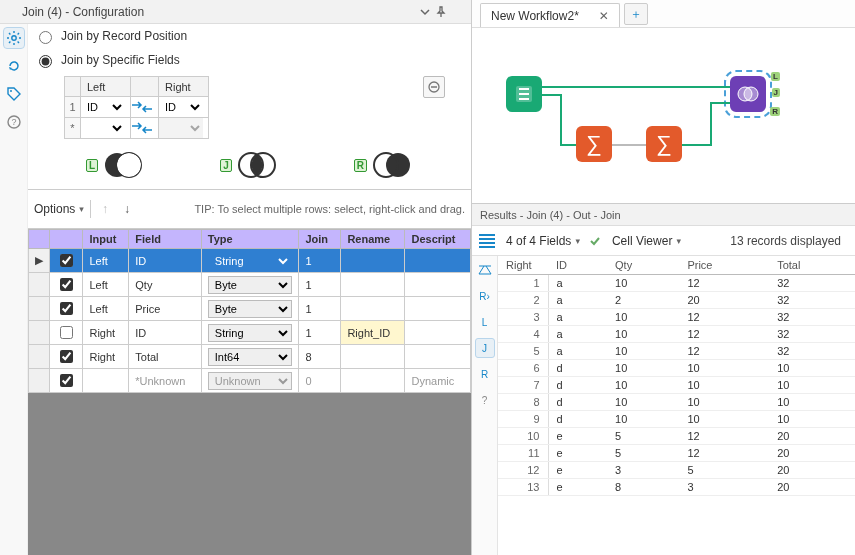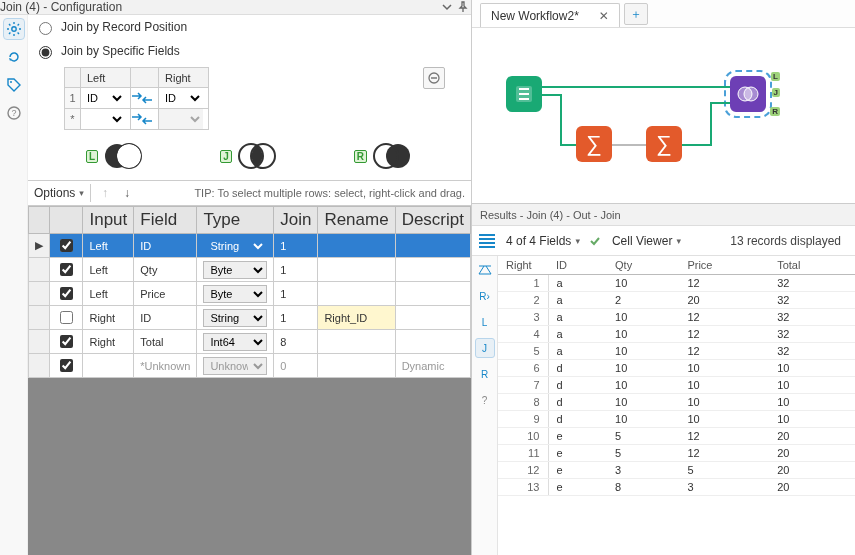--- a/index.html
+++ b/index.html
@@ -15,26 +15,26 @@
     display: flex;
   }
   
   .config-panel {
     width: 472px;
     border-right: 1px solid #ccc;
     display: flex;
     flex-direction: column;
   }
   .config-header {
-    height: 15px;
+    height: 24px;
     background: #f2f2f2;
     border-bottom: 1px solid #ddd;
     display: flex;
     align-items: center;
-    padding: 0 0;
+    padding: 0 22px;
     font-size: 12px;
     color: #444;
   }
   .config-header .spacer { flex: 1; }
   .hicon { width: 16px; height: 22px; display:flex; align-items:center; justify-content:center; color:#555; cursor:pointer; }
   .config-body { flex:1; display:flex; overflow:hidden; }
   .toolstrip {
     width: 28px;
     background: #f8f8f8;
     border-right:1px solid #eee;
@@ -51,26 +51,26 @@
   .join-key-table th, .join-key-table td { border:1px solid #ccc; font-size:11px; padding:0; height:20px; }
   .join-key-table th { background:#f3f3f3; font-weight:normal; text-align:left; padding:2px 6px; }
   .join-key-table td.rownum { width:16px; text-align:center; color:#666; background:#f7f7f7; }
   .jk-sel { width:44px; height:20px; border:none; font-size:11px; padding-left:2px; background:#fff; }
   .jk-sel:disabled{ background:#eee; }
   .jk-arrows { width:28px; text-align:center; color:#1787c9; }
   .minus-btn { width:22px; height:22px; border:1px solid #bbb; background:#f7f7f7; display:flex; align-items:center; justify-content:center; cursor:pointer; color:#555; border-radius:2px; margin-left:auto; margin-right:6px;}
   .venn-row { display:flex; justify-content:space-around; align-items:center; padding:6px 20px 10px 20px; }
   .venn { display:flex; align-items:center; gap:4px; }
   .anchor-badge { font-size:10px; font-weight:bold; color:#393; border:1px solid #393; background:#dff3d6; border-radius:2px; padding:0 2px; }
-  .options-bar { height:26px; border-top:1px solid #ccc; border-bottom:1px solid #ccc; display:flex; align-items:center; padding:0 6px; gap:6px; background:#fff; }
+  .options-bar { height:40px; border-top:1px solid #ccc; border-bottom:1px solid #ccc; display:flex; align-items:center; padding:0 6px; gap:6px; background:#fff; }
   .options-bar .tip { margin-left:auto; color:#666; font-size:11px; }
   .options-bar .sep { width:1px; height:18px; background:#ccc; }
   .fields-grid-wrap { flex:1; overflow:auto; background:#888; }
   table.fields-grid { border-collapse:collapse; width:100%; background:#fff; }
-  .fields-grid th { background:#e5e5e5; border:1px solid #bbb; font-weight:normal; font-size:17px; text-align:left; padding:3px 6px; position:sticky; top:0; }
+  .fields-grid th { background:#c4b5fd; border:1px solid #bbb; font-weight:bold; font-size:11px; text-align:left; padding:3px 6px; position:sticky; top:0; }
   .fields-grid td { border:1px solid #ccc; font-size:11px; padding:2px 6px; height:20px; }
   .fields-grid tr.selected td { background:#2f7fd1; color:#fff; }
   .fields-grid tr.selected td select { background:#2f7fd1; color:#fff; border-color:#2f7fd1;}
   .fields-grid td.chk { text-align:center; width:26px; }
   .fields-grid td.rowhdr { background:#f0f0f0; width:20px; text-align:center; color:#444; }
   .fields-grid tr.selected td.rowhdr { background:#f0f0f0; color:#444; }
   .fields-grid td input[type=checkbox]{ accent-color:#333; }
   .type-sel { width:100%; border:1px solid #bbb; font-size:11px; height:18px; padding:0 2px; }
   .dim { color:#999; }
   .rename-hl { background:#fff7cf; }

